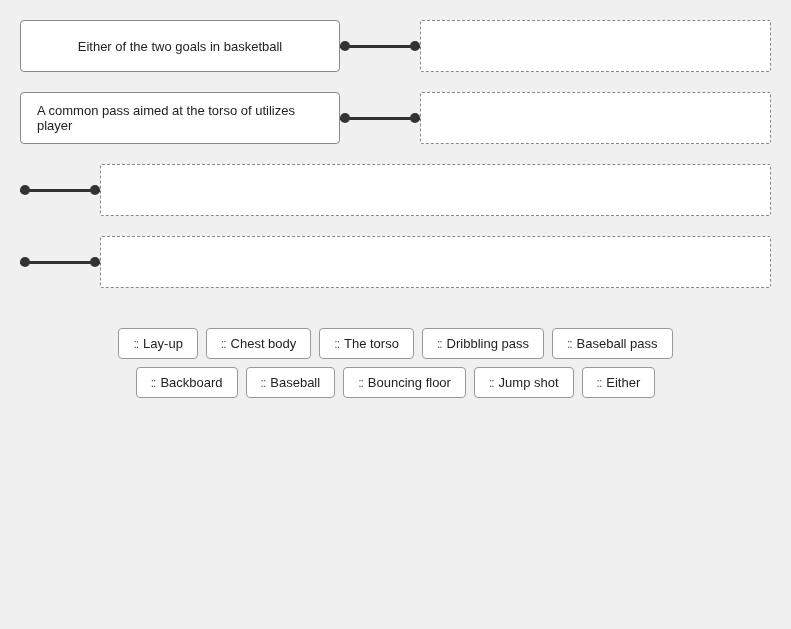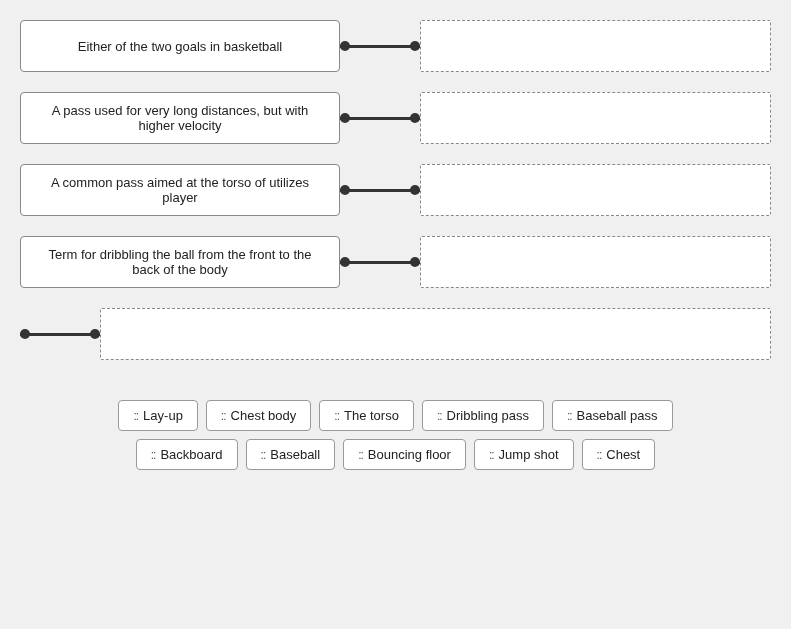--- a/index.html
+++ b/index.html
@@ -21,21 +21,20 @@
       margin-bottom: 10px;
     }
 
     .left-box {
       background: #fff;
       border: 1.5px solid #888;
       border-radius: 4px;
       padding: 10px 16px;
       font-size: 13px;
       color: #222;
-      text-align: center;
       width: 320px;
       flex-shrink: 0;
       display: flex;
       align-items: center;
       justify-content: center;
       min-height: 52px;
     }
 
     .connector-line {
       display: flex;
@@ -135,46 +134,33 @@
       <span>Either of the two goals in basketball</span>
     </div>
     <div class="connector-line">
       <div class="dot-left"></div>
       <div class="dot-right"></div>
     </div>
     <div class="right-box"></div>
   </div>
 
 
-  <div class="matching-row">
-    <div class="left-box">
-      <span>A pass used for very long distances, but with higher velocity</span>
-    </div>
-    <div class="connector-line">
-      <div class="dot-left"></div>
-      <div class="dot-right"></div>
-    </div>
-    <div class="right-box"></div>
-  </div>
 
   <div class="matching-row">
     <div class="left-box">
       <span>A common pass aimed at the torso of utilizes player</span>
     </div>
     <div class="connector-line">
       <div class="dot-left"></div>
       <div class="dot-right"></div>
     </div>
     <div class="right-box"></div>
   </div>
 
   <div class="matching-row">
-    <div class="left-box">
-      <span>Term for dribbling the ball from the front to the back of the body</span>
-    </div>
     <div class="connector-line">
       <div class="dot-left"></div>
       <div class="dot-right"></div>
     </div>
     <div class="right-box"></div>
   </div>
 
   <div class="matching-row">
     <div class="connector-line">
       <div class="dot-left"></div>
@@ -220,16 +206,16 @@
     <div class="answer-chip">
       <span class="drag-icon">::</span>
       <span>Bouncing floor</span>
     </div>
     <div class="answer-chip">
       <span class="drag-icon">::</span>
       <span>Jump shot</span>
     </div>
     <div class="answer-chip">
       <span class="drag-icon">::</span>
-      <span>Chest</span>
+      <span>Either</span>
     </div>
   </div>
 </div>
 
 </body></html>

